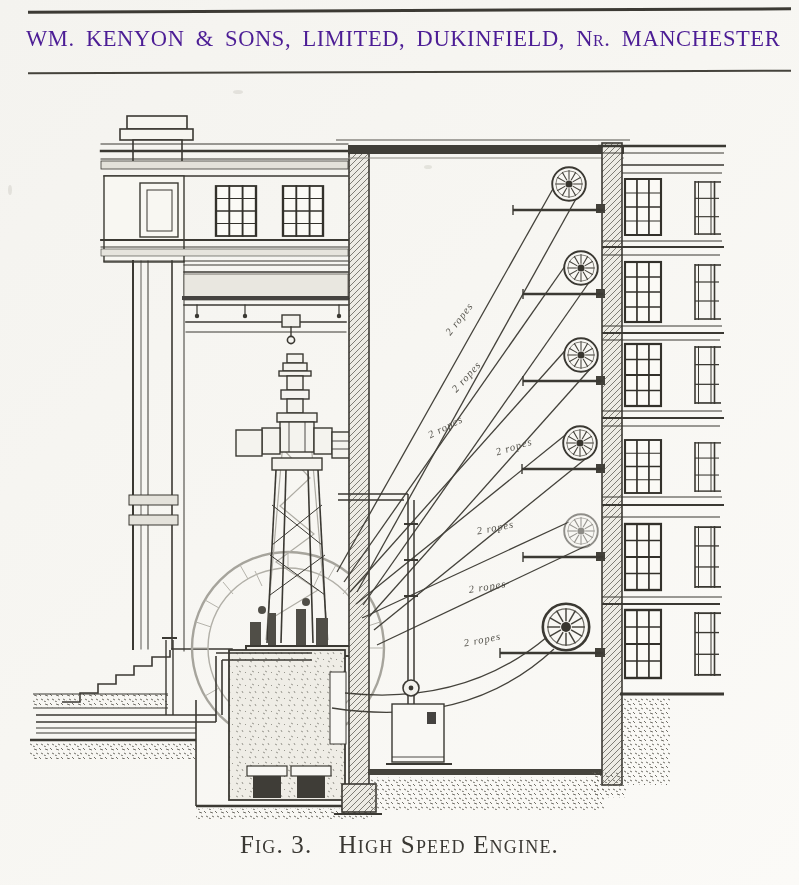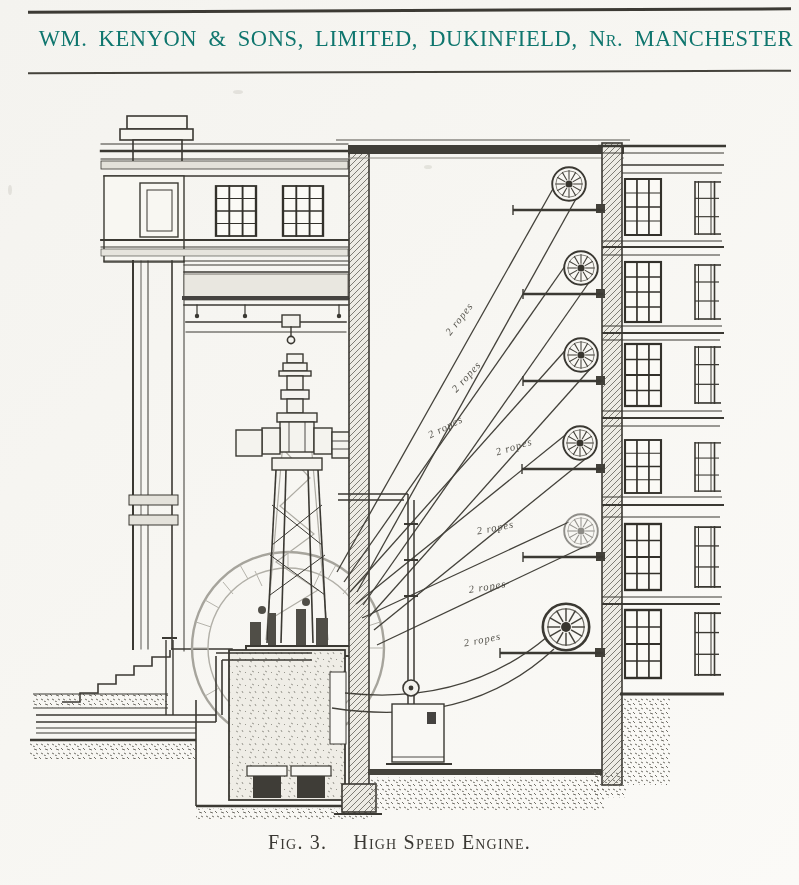--- a/index.html
+++ b/index.html
@@ -10,28 +10,28 @@
     color:#33312c;
   }
   .rule{position:absolute;left:28px;right:8px;height:3px;background:#3c3a34;}
   .rule.thin{height:2px;background:#45433c;}
   #rule-top{top:9px;transform:rotate(-0.25deg);}
   #rule-bottom{top:71px;transform:rotate(-0.2deg);}
   .masthead{
     position:absolute;top:26px;left:26px;right:6px;
     font-size:22.5px;letter-spacing:.6px;word-spacing:5px;
     font-variant:small-caps;
-    text-align:right;white-space:nowrap;color:#0f766e;
+    text-align:left;white-space:nowrap;color:#4c1d95;
   }
   
   .masthead-txt{text-transform:none;}
   .caption{
     position:absolute;top:831px;left:0;width:100%;
     text-align:center;font-variant:small-caps;
-    font-size:20px;letter-spacing:1.2px;color:#3a3833;
+    font-size:25px;letter-spacing:1.2px;color:#3a3833;
   }
   .caption .gap{display:inline-block;width:26px;}
   svg.plate{position:absolute;left:0;top:0;}
   svg text.ropelbl{
     font-family:"Liberation Serif","DejaVu Serif",serif;
     font-style:italic;font-size:10.5px;letter-spacing:1px;fill:#55534c;
   }
 </style>
 </head>
 <body>

